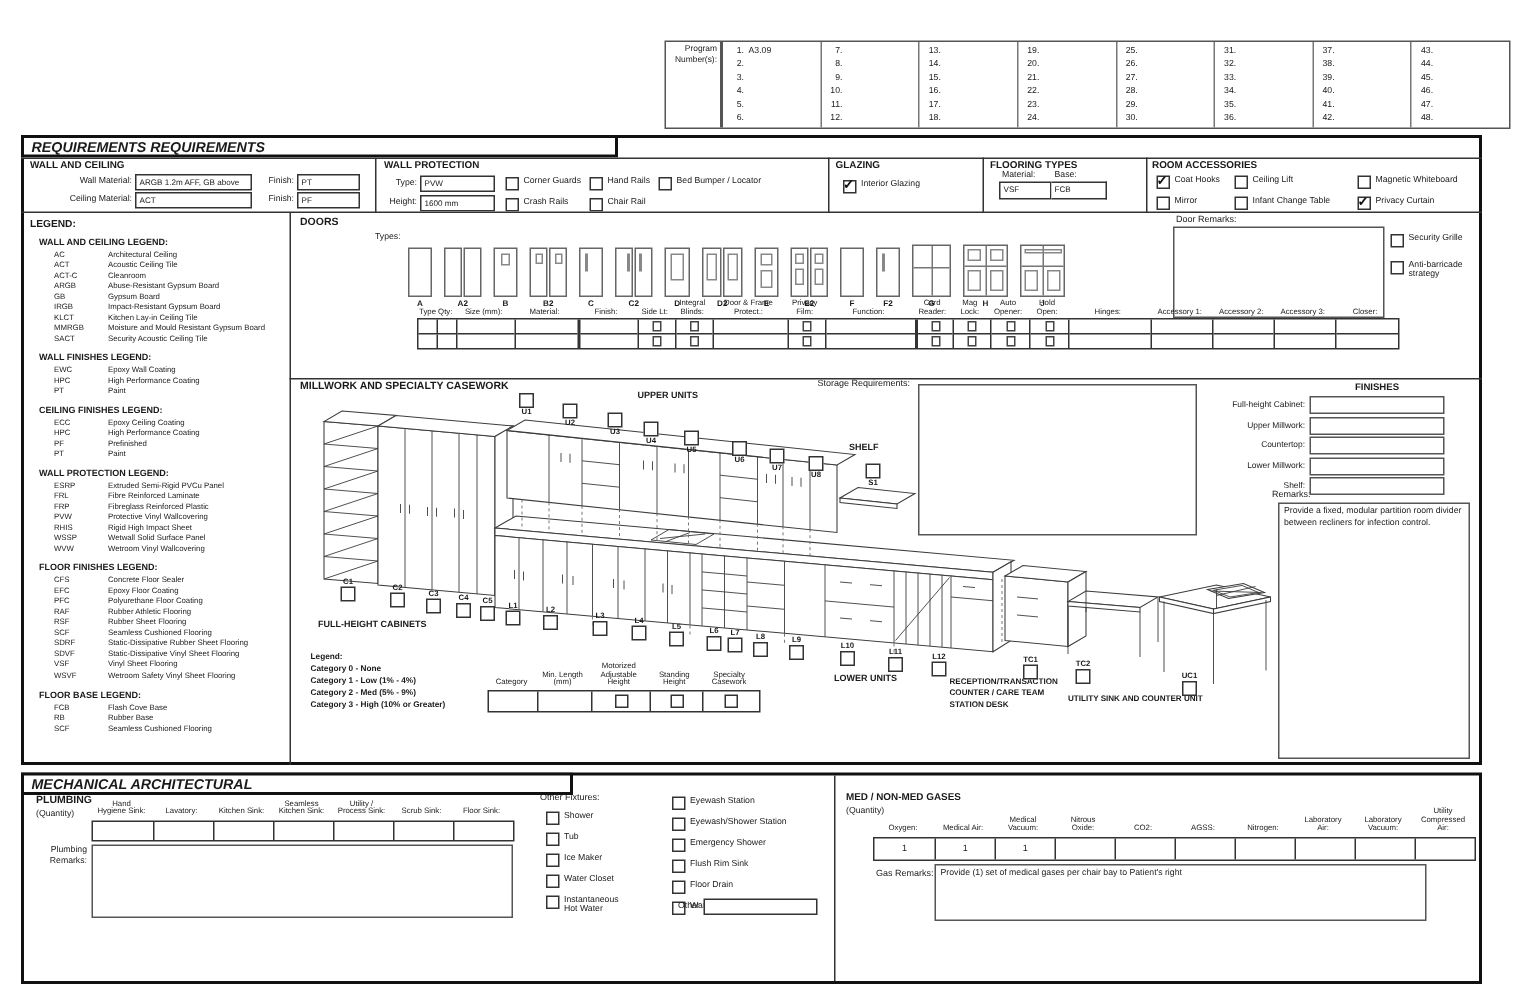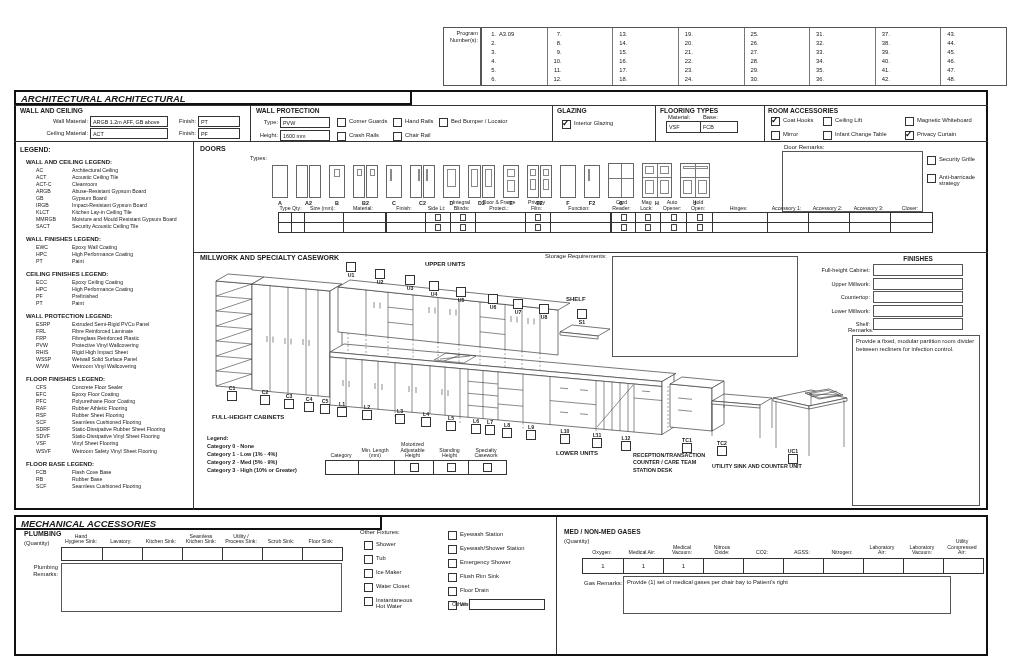--- a/index.html
+++ b/index.html
@@ -281,21 +281,21 @@
           </div>
           <div class="prog-row">
             <span class="prog-num">48.</span>
             <span class="prog-val"></span>
           </div>
         </div>
       </div>
   </div>
 
   <div class="abs b2" style="left:14px;top:90px;width:974px;height:420px;"></div>
-  <div class="abs strip" style="left:14px;top:90px;width:398px;height:15px;">ARCHITECTURAL ARCHITECTURAL</div>
+  <div class="abs strip" style="left:14px;top:90px;width:398px;height:15px;">REQUIREMENTS REQUIREMENTS</div>
 
   <div class="abs" style="left:14px;top:105px;width:974px;height:37px;border-top:1px solid #333;border-bottom:1px solid #333;"></div>
   <div class="abs" style="left:250px;top:105px;width:1px;height:37px;background:#333;"></div>
   <div class="abs" style="left:552px;top:105px;width:1px;height:37px;background:#333;"></div>
   <div class="abs" style="left:655px;top:105px;width:1px;height:37px;background:#333;"></div>
   <div class="abs" style="left:764px;top:105px;width:1px;height:37px;background:#333;"></div>
 
   <div class="abs sec-title" style="left:20px;top:107px;">WALL AND CEILING</div>
   <div class="abs lbl-r" style="left:30px;top:118px;width:58px;">Wall Material:</div>
   <div class="abs val-box" style="left:90px;top:116px;width:78px;height:11px;">ARGB 1.2m AFF, GB above</div>
@@ -1111,21 +1111,21 @@
         <span class="um-lbl">TC2</span>
         <span class="um-box"></span>
       </div>
       <div class="um abs" style="left: 783px; top: 448px; pointer-events: auto;">
         <span class="um-lbl">UC1</span>
         <span class="um-box"></span>
       </div>
     </div>
 
   <div class="abs b2" style="left:14px;top:515px;width:974px;height:141px;"></div>
-  <div class="abs strip" style="left:14px;top:515px;width:368px;height:15px;">MECHANICAL ACCESSORIES</div>
+  <div class="abs strip" style="left:14px;top:515px;width:368px;height:15px;">MECHANICAL ARCHITECTURAL</div>
   <div class="abs" style="left:556px;top:517px;width:1px;height:137px;background:#333;"></div>
 
   <div class="abs" style="left:24px;top:530px;font-weight:bold;font-size:7px;">PLUMBING</div>
   <div class="abs lbl" style="left:24px;top:540px;">(Quantity)</div>
   <div class="abs hdr-row" id="plumb-headers" style="left:61px;top:525px;height:21px;">
       <div class="hdr-cell" style="width: 40px;">Hand
 Hygiene Sink:</div>
       <div class="hdr-cell" style="width: 40px;">Lavatory:</div>
       <div class="hdr-cell" style="width: 40px;">Kitchen Sink:</div>
       <div class="hdr-cell" style="width: 40px;">Seamless

